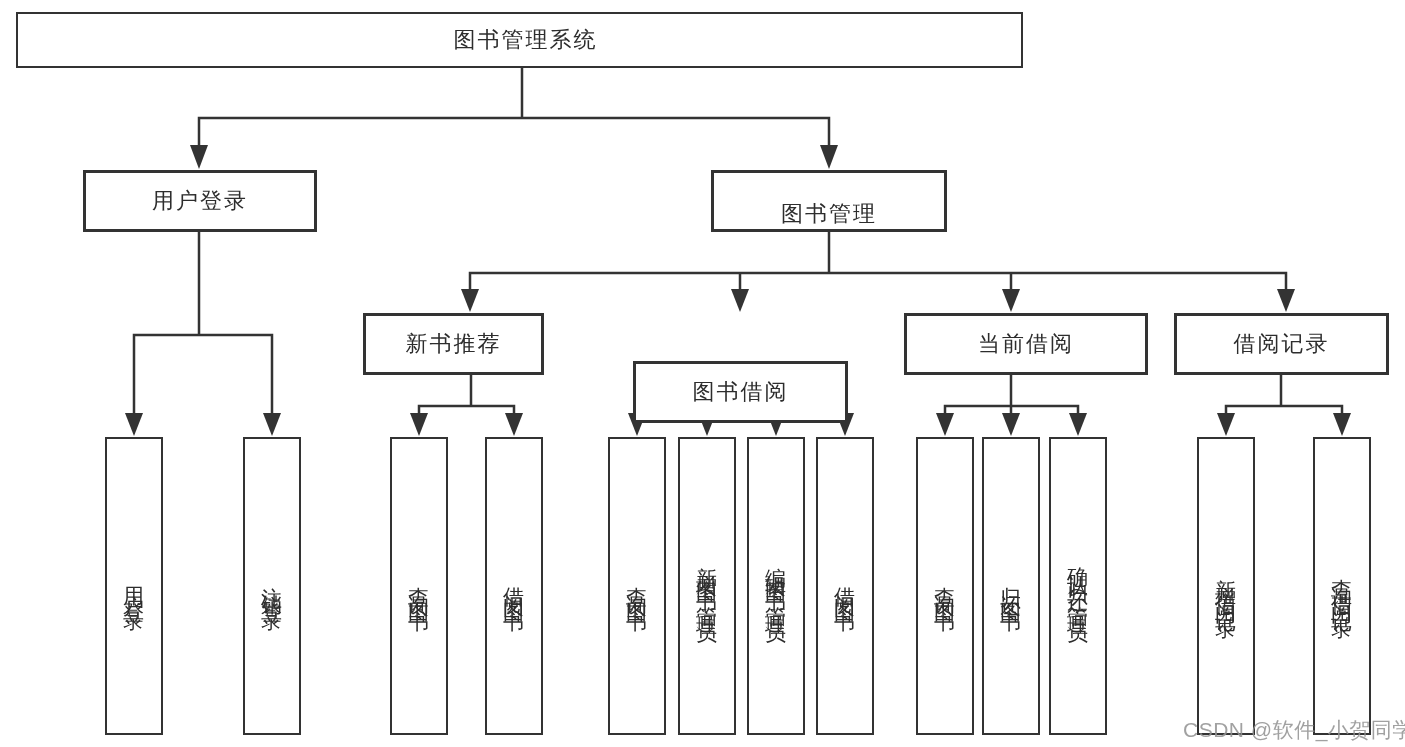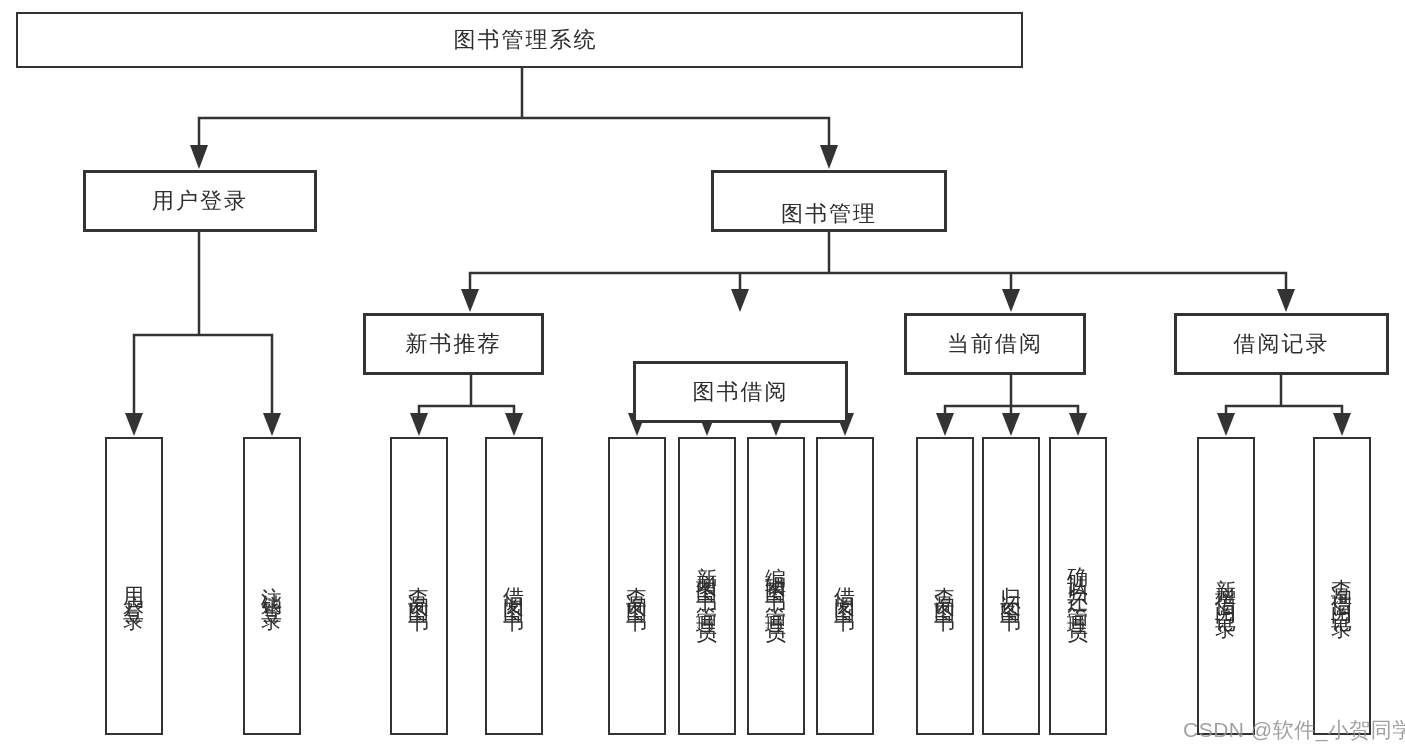--- a/index.html
+++ b/index.html
@@ -83,21 +83,21 @@
   <div class="node lvl" style="left:711px; top:170px; width:236px; height:62px;align-items:flex-end;">
     <span>图书管理</span>
   </div>
 
   <div class="node lvl" style="left:363px; top:313px; width:181px; height:62px;">
     <span>新书推荐</span>
   </div>
   <div class="node lvl" style="left:633px; top:313px; width:215px; height:62px;margin-top:48px;">
     <span>图书借阅</span>
   </div>
-  <div class="node lvl" style="left:904px; top:313px; width:182px; height:62px;text-align:center;">
+  <div class="node lvl" style="left:904px; top:313px; width:244px; height:62px;text-align:center;">
     <span>当前借阅</span>
   </div>
   <div class="node lvl" style="left:1174px; top:313px; width:215px; height:62px;">
     <span>借阅记录</span>
   </div>
 
   <div class="node leaf" style="left:105px; top:437px; width:58px; height:298px;">
     <span class="vtext">用户登录</span>
   </div>
   <div class="node leaf" style="left:243px; top:437px; width:58px; height:298px;">

